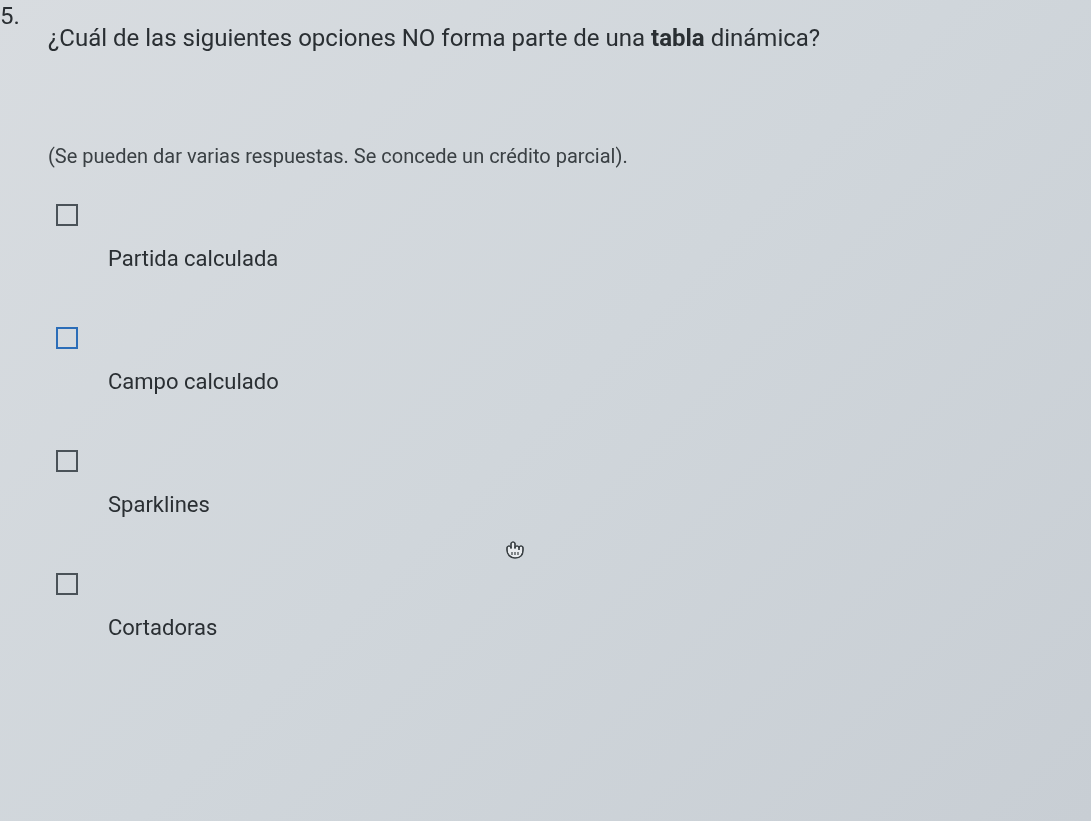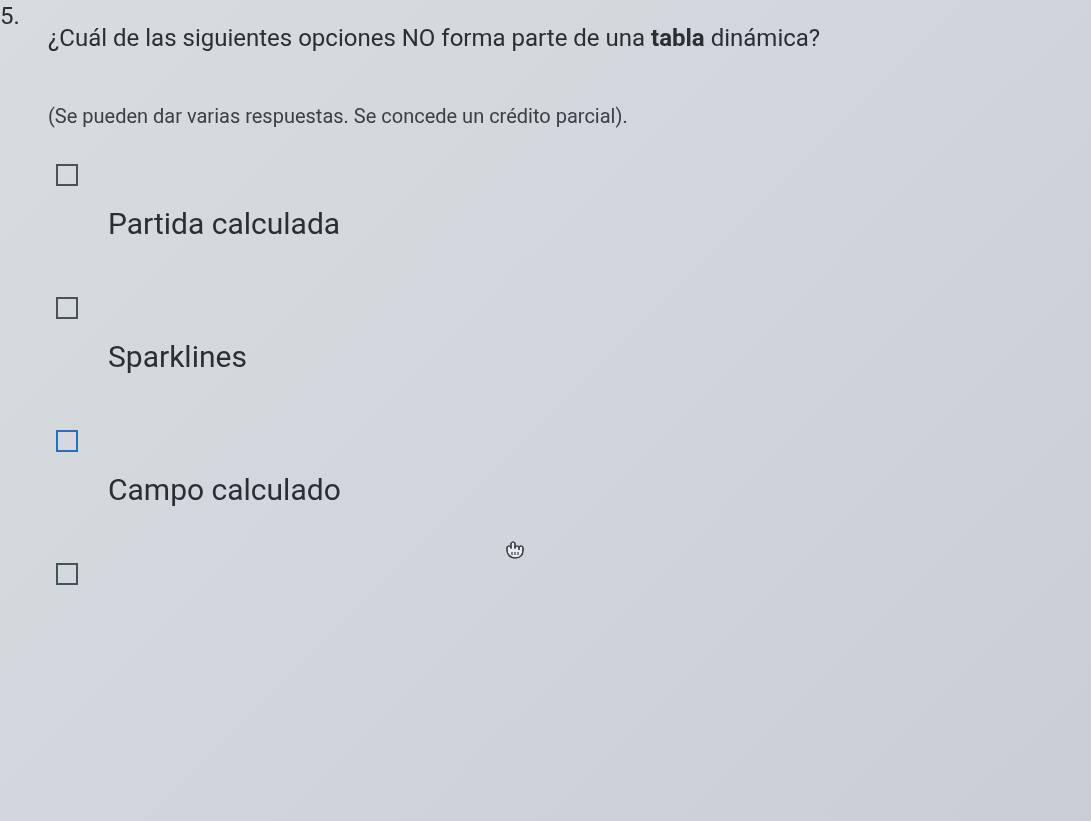--- a/index.html
+++ b/index.html
@@ -25,21 +25,21 @@
     color: #2a2f33;
   }
   .content {
     padding-left: 48px;
     padding-top: 22px;
   }
   .question-text {
     font-size: 24px;
     color: #2a2f33;
     line-height: 1.4;
-    margin-bottom: 48px;
+    margin-bottom: 88px;
   }
   .question-text .bold {
     font-weight: 700;
   }
   .instruction {
     font-size: 20px;
     color: #3a4044;
     margin-bottom: 36px;
   }
   .options {
@@ -55,21 +55,21 @@
     background: transparent;
     display: block;
     cursor: pointer;
     margin-left: 8px;
     margin-bottom: 20px;
   }
   .checkbox.highlighted {
     border-color: #2b6db8;
   }
   .option-label {
-    font-size: 30px;
+    font-size: 22px;
     color: #2a2f33;
     padding-left: 60px;
     display: block;
   }
   .cursor-icon {
     position: absolute;
     left: 502px;
     top: 538px;
     width: 24px;
     height: 24px;
@@ -87,29 +87,30 @@
   </div>
 
   <div class="instruction">(Se pueden dar varias respuestas. Se concede un crédito parcial).</div>
 
   <div class="options">
     <div class="option">
       <div class="checkbox"></div>
       <span class="option-label">Partida calculada</span>
     </div>
     <div class="option">
-      <div class="checkbox"></div>
-      <span class="option-label">Sparklines</span>
-    </div>
-    <div class="option">
       <div class="checkbox highlighted"></div>
       <span class="option-label">Campo calculado</span>
     </div>
     <div class="option">
       <div class="checkbox"></div>
+      <span class="option-label">Sparklines</span>
+    </div>
+    <div class="option">
+      <div class="checkbox"></div>
+      <span class="option-label">Cortadoras</span>
     </div>
   </div>
 </div>
 
 <svg class="cursor-icon" viewBox="0 0 24 24" fill="none" stroke="#3a4044" stroke-width="1.2">
   <path d="M9 11V6a2 2 0 0 1 4 0v5" fill="#e8ebee"></path>
   <path d="M9 10a2 2 0 0 0-4 0v2c0 4 3 8 8 8s8-3 8-8v-2a2 2 0 0 0-4 0" fill="#e8ebee"></path>
   <path d="M13 10a2 2 0 0 1 4 0v2" fill="#e8ebee"></path>
   <path d="M9 11V6a2 2 0 0 1 4 0v5"></path>
   <path d="M13 10a2 2 0 0 1 4 0v2"></path>

